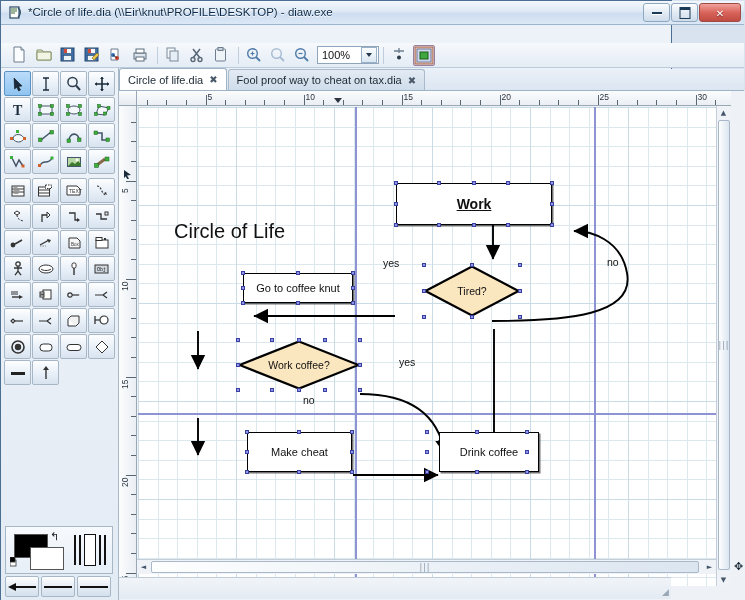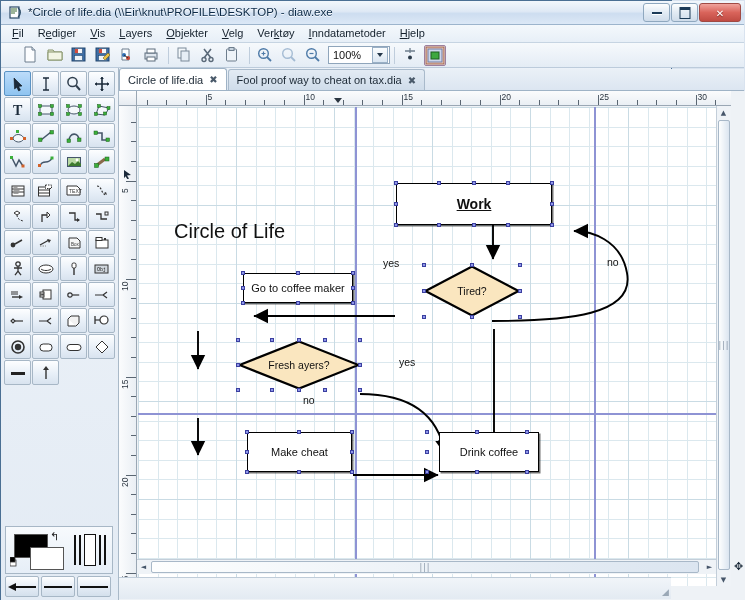--- a/index.html
+++ b/index.html
@@ -35,21 +35,21 @@
            background:linear-gradient(#f4f8fc,#e7eff7);
            border-bottom:1px solid #c6d4e2;box-sizing:border-box;
            display:flex;align-items:center;padding-left:4px;}
   .menu{padding:2px 7px 3px;font-size:11px;color:#14202c;cursor:default;}
   .menu u{text-decoration:underline;}
 
   
   .toolbar{position:absolute;left:0;top:42px;width:743px;height:25px;
            background:linear-gradient(#f6f9fc,#e4ecf5);
            border-bottom:1px solid #bccbdb;box-sizing:border-box;
-           display:flex;align-items:center;padding-left:19px;}
+           display:flex;align-items:center;padding-left:8px;}
   .tbtn{width:22px;height:21px;margin:0 1px;position:relative;border:1px solid transparent;
         border-radius:2px;box-sizing:border-box;}
   .tsep{width:1px;height:17px;margin:0 4px;background:#bfcddc;}
   .zoomcombo{width:62px;height:18px;margin-left:2px;border:1px solid #8fa5bb;
         background:#fff;box-sizing:border-box;display:flex;align-items:center;}
   .zoomcombo span{flex:1;padding-left:4px;font-size:11px;color:#111;}
   .zoomarrow{width:16px;height:16px;border:1px solid #9ab0c6;margin-right:1px;
         background:linear-gradient(#fbfdfe,#dae6f2);position:relative;box-sizing:border-box;}
   .caret{position:absolute;left:50%;top:50%;margin-left:-3px;margin-top:-2px;
         width:0;height:0;border-left:3.5px solid transparent;border-right:3.5px solid transparent;
@@ -184,31 +184,20 @@
         </div>
       <div class="wbtn">
           <i class="wmax"></i>
         </div>
       <div class="wbtn close">
           <i>✕</i>
         </div>
     </div>
   </div>
 
-  <div class="menubar">
-    <div class="menu"><u>F</u>il</div>
-    <div class="menu">R<u>e</u>diger</div>
-    <div class="menu"><u>V</u>is</div>
-    <div class="menu"><u>L</u>ayers</div>
-    <div class="menu"><u>O</u>bjekter</div>
-    <div class="menu"><u>V</u>elg</div>
-    <div class="menu">Ver<u>k</u>tøy</div>
-    <div class="menu"><u>I</u>nndatametoder</div>
-    <div class="menu"><u>H</u>jelp</div>
-  </div>
 
   <div class="toolbar">
     <div class="tbtn">
       <svg width="16" height="17">
           <path d="M3 1h7l3 3v12H3z" fill="#fcfdff" stroke="#6d7d8d"></path>
           <path d="M10 1v3h3" fill="#dde7f0" stroke="#6d7d8d"></path>
         </svg>
     </div>
     <div class="tbtn">
       <svg width="18" height="17">
@@ -797,28 +786,28 @@
         </div>
 
         <div class="dia-wrap" style="left:286px;top:158px;width:96px;height:52px;">
           <svg class="dia-shape" viewBox="0 0 96 52">
             <path d="M48 1.5L94.5 26L48 50.5L1.5 26z" fill="#fae6bf" stroke="#000" stroke-width="2.2"></path>
           </svg>
           <div class="dia-label">Tired?</div>
         </div>
 
         <div class="node nbox" style="left:105px;top:166px;width:110px;height:30px;">
-          <span>Go to coffee maker</span>
+          <span>Go to coffee knut</span>
         </div>
 
         <div class="dia-wrap" style="left:100px;top:233px;width:122px;height:50px;">
           <svg class="dia-shape" viewBox="0 0 122 50">
             <path d="M61 1.5L120.5 25L61 48.5L1.5 25z" fill="#fae6bf" stroke="#000" stroke-width="2.2"></path>
           </svg>
-          <div class="dia-label">Fresh ayers?</div>
+          <div class="dia-label">Work coffee?</div>
         </div>
 
         <div class="node nbox" style="left:109px;top:325px;width:105px;height:40px;">
           <span>Make cheat</span>
         </div>
 
         <div class="node nbox" style="left:289px;top:325px;width:100px;height:40px;margin-left:12px;">
           <span>Drink coffee</span>
         </div>
 

